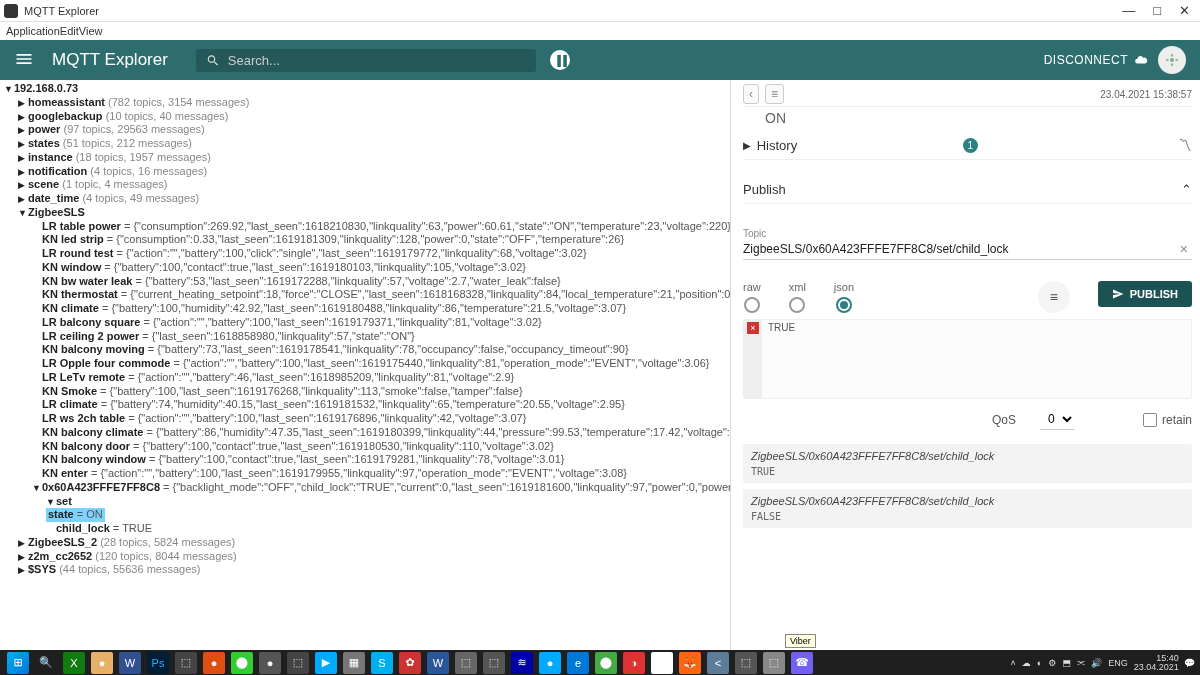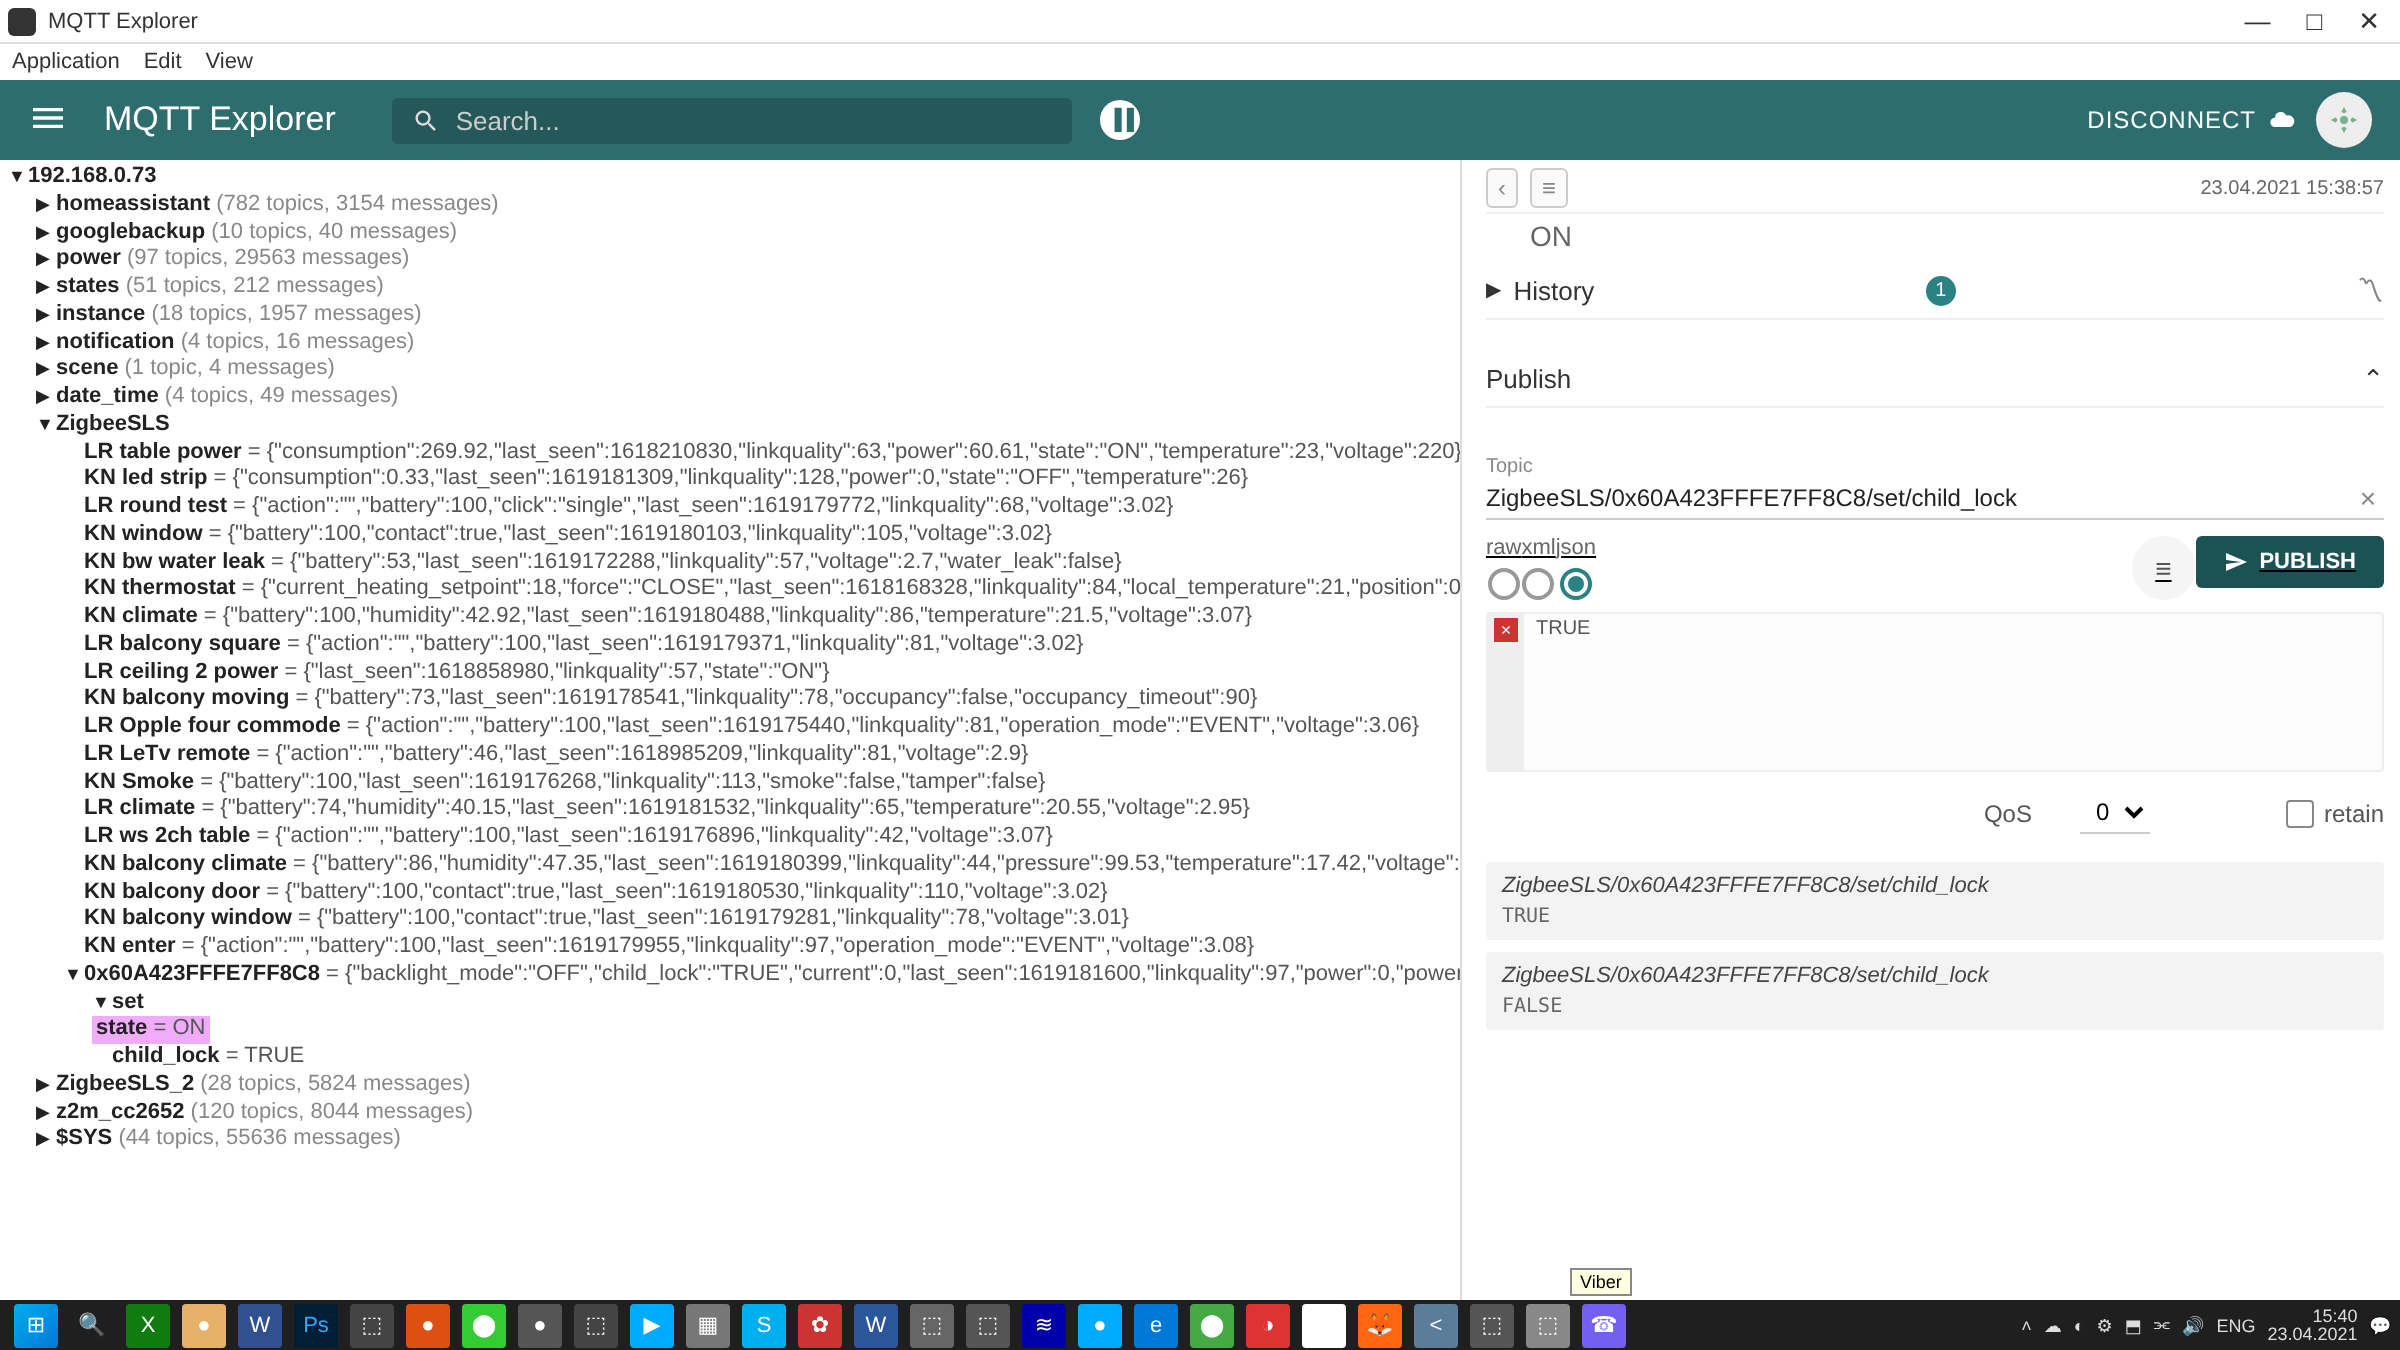--- a/index.html
+++ b/index.html
@@ -6,21 +6,21 @@
 body { width: 1200px; height: 675px; background: #fff; overflow: hidden; font-size: 11px; }
 
 
 .titlebar { height: 22px; background: #fff; display: flex; align-items: center; padding: 0 4px; border-bottom: 1px solid #e0e0e0; }
 .titlebar .app-icon { width: 14px; height: 14px; background: #333; border-radius: 3px; margin-right: 6px; }
 .titlebar .title { font-size: 11px; color: #333; flex: 1; }
 .titlebar .win-btns { display: flex; gap: 18px; margin-right: 6px; }
 .titlebar .win-btn { font-size: 13px; color: #333; cursor: pointer; }
 
 
-.menubar { height: 18px; display: flex; align-items: center; padding: 0 6px; gap: 12px; font-size: 11px; color: #333; }
+.menubar { height: 18px; display: flex; align-items: center; padding: 0 6px; font-size: 11px; color: #333; }
 .menubar span { cursor: pointer; }
 
 
 .app-header { height: 40px; background: #2e6d6e; display: flex; align-items: center; padding: 0 14px; color: #fff; }
 .hamburger { cursor: pointer; margin-right: 18px; }
 .hamburger svg { width: 20px; height: 20px; fill: #fff; }
 .app-title { font-size: 17px; font-weight: 500; margin-right: 28px; }
 .search-wrap { display: flex; align-items: center; background: #255859; border-radius: 3px; padding: 4px 10px; width: 340px; }
 .search-wrap svg { width: 15px; height: 15px; fill: #ddd; margin-right: 8px; }
 .search-wrap input { background: transparent; border: none; outline: none; color: #ddd; font-size: 13px; width: 100%; }
@@ -33,21 +33,21 @@
 .avatar svg { width: 16px; height: 16px; fill: #7cb08f; }
 
 
 .main { display: flex; height: 570px; }
 .tree-panel { width: 730px; overflow-y: auto; padding: 2px 4px; font-size: 11px; line-height: 1.25; color: #222; }
 .tree-row { white-space: nowrap; cursor: pointer; }
 .arrow { display: inline-block; width: 10px; font-size: 9px; color: #222; }
 .tree-row .key { font-weight: bold; }
 .tree-row .meta { color: #888; }
 .tree-row .val { color: #555; }
-.tree-row.highlight { background: #f0abfc; display: inline-block; padding: 0 2px; }
+.tree-row.highlight { background: #7dd3fc; display: inline-block; padding: 0 2px; }
 .in1 { padding-left: 14px; }
 .in2 { padding-left: 28px; }
 .in3 { padding-left: 42px; }
 
 .right-panel { flex: 1; border-left: 1px solid #ddd; display: flex; flex-direction: column; padding: 4px 8px 0 12px; overflow-y: auto; }
 .top-strip { display: flex; align-items: center; justify-content: space-between; font-size: 10px; color: #666; border-bottom: 1px solid #eee; padding-bottom: 2px; }
 .mini-icons { display: flex; gap: 6px; }
 .mini-icon { border: 1px solid #ccc; border-radius: 3px; padding: 2px 5px; font-size: 12px; color: #888; background: #fafafa; cursor: pointer; }
 .on-pill { font-size: 14px; color: #666; margin: 3px 0 5px 22px; }
 
@@ -56,21 +56,21 @@
 .section-head .title { flex: 1; }
 .badge { background: #2a8282; color: #fff; border-radius: 50%; width: 15px; height: 15px; font-size: 10px; display: flex; align-items: center; justify-content: center; margin-left: 6px; }
 .chart-icon { color: #888; font-size: 14px; }
 
 .publish-section .title { flex: 1; }
 .topic-label { font-size: 10px; color: #888; margin: 24px 0 2px; }
 .topic-input-row { display: flex; align-items: center; border-bottom: 1px solid #ccc; padding-bottom: 2px; }
 .topic-input { border: none; outline: none; width: 100%; font-size: 12px; color: #222; }
 .clear-x { color: #888; cursor: pointer; font-size: 14px; padding: 0 4px; }
 
-.format-row { display: flex; align-items: flex-start; margin: 8px 0 6px; text-decoration: underline; }
+.format-row { display: flex; align-items: flex-start; gap: 28px; margin: 21px 0 6px; }
 .format-opt { display: flex; flex-direction: column; align-items: center; font-size: 11px; color: #666; cursor: pointer; gap: 4px; }
 .radio { width: 16px; height: 16px; border: 2px solid #999; border-radius: 50%; position: relative; }
 .radio.selected { border-color: #2a8282; }
 .radio.selected::after { content: ''; position: absolute; inset: 2px; background: #2a8282; border-radius: 50%; }
 .format-row .spacer { flex: 1; }
 .align-btn { width: 32px; height: 32px; border-radius: 50%; background: #f5f5f5; display: flex; align-items: center; justify-content: center; cursor: pointer; font-size: 14px; color: #555; }
 .publish-btn { background: #1c5254; color: #fff; border: none; border-radius: 3px; padding: 7px 14px; font-size: 11px; font-weight: bold; cursor: pointer; display: flex; align-items: center; gap: 6px; }
 
 .code-editor { background: #fcfcfc; border: 1px solid #eee; border-radius: 2px; height: 80px; display: flex; font-family: monospace; font-size: 10px; }
 .code-gutter { width: 18px; background: #eee; }

